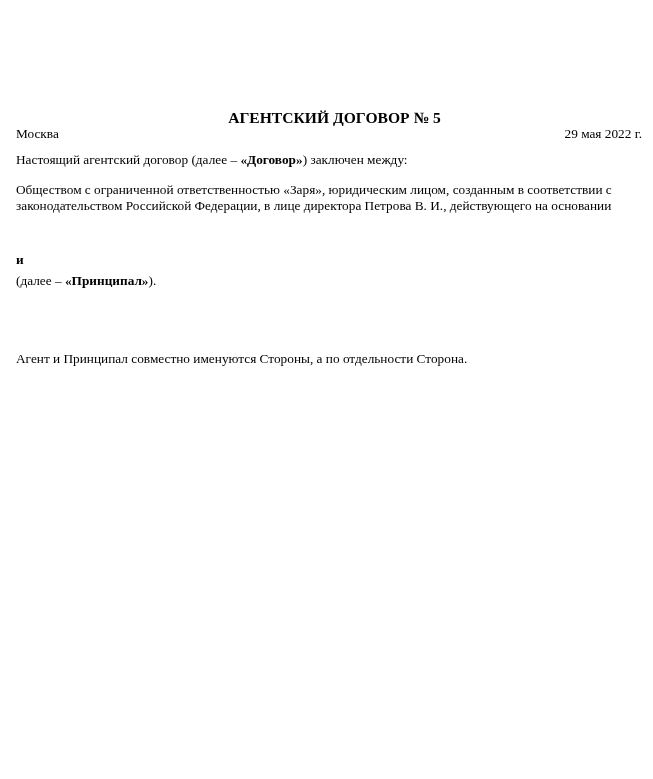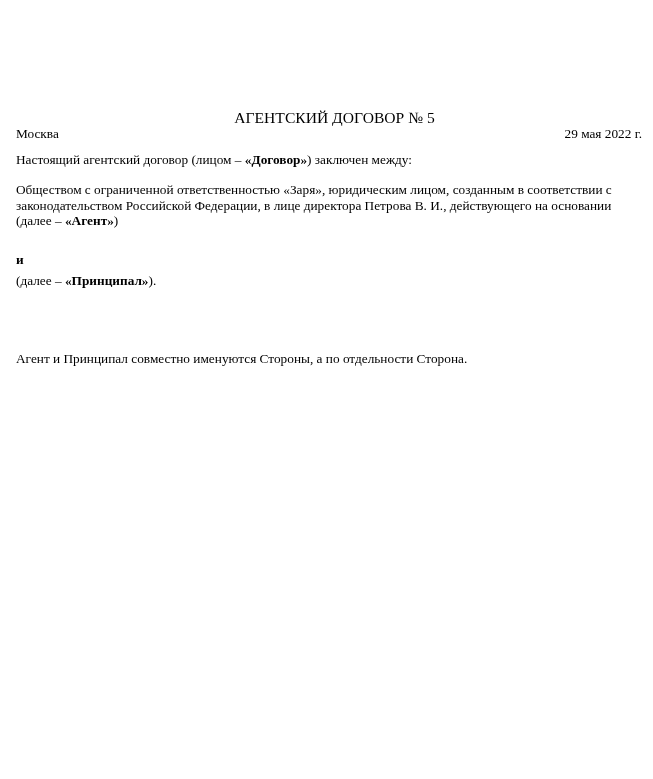--- a/index.html
+++ b/index.html
@@ -21,21 +21,21 @@
       left: 16px;
       right: 11px;
       top: 0;
     }
     .title {
       position: absolute;
       top: 108px;
       left: 0;
       right: -11px;
       text-align: center;
-      font-weight: normal;
+      font-weight: bold;
       font-size: 15.6px;
       line-height: 20px;
       margin: 0;
       padding-left: 16px;
       box-sizing: border-box;
       width: 653px;
       left: -16px;
     }
     .place-date {
       position: absolute;
@@ -67,27 +67,26 @@
 <div class="page">
 
   <h1 class="title">АГЕНТСКИЙ ДОГОВОР № 5</h1>
 
   <div class="place-date">
     <span>Москва</span>
     <span>29 мая 2022 г.</span>
   </div>
 
   <p class="para p-intro">
-    <span>Настоящий агентский договор (лицом – </span><b>«Договор»</b><span>) заключен между:</span>
+    <span>Настоящий агентский договор (далее – </span><b>«Договор»</b><span>) заключен между:</span>
   </p>
 
   <p class="para p-agent">
     <span class="line">Обществом с ограниченной ответственностью «Заря», юридическим лицом, созданным в соответствии с</span>
     <span class="line">законодательством Российской Федерации, в лице директора Петрова В. И., действующего на основании</span>
-    <span class="line"><span>(далее – </span><b>«Агент»</b><span>)</span></span>
   </p>
 
   <p class="para p-and">и</p>
 
   <p class="para p-principal">
     <span class="line"><span>(далее – </span><b>«Принципал»</b><span>).</span></span>
   </p>
 
   <p class="para p-sides">Агент и Принципал совместно именуются Стороны, а по отдельности Сторона.</p>
 

